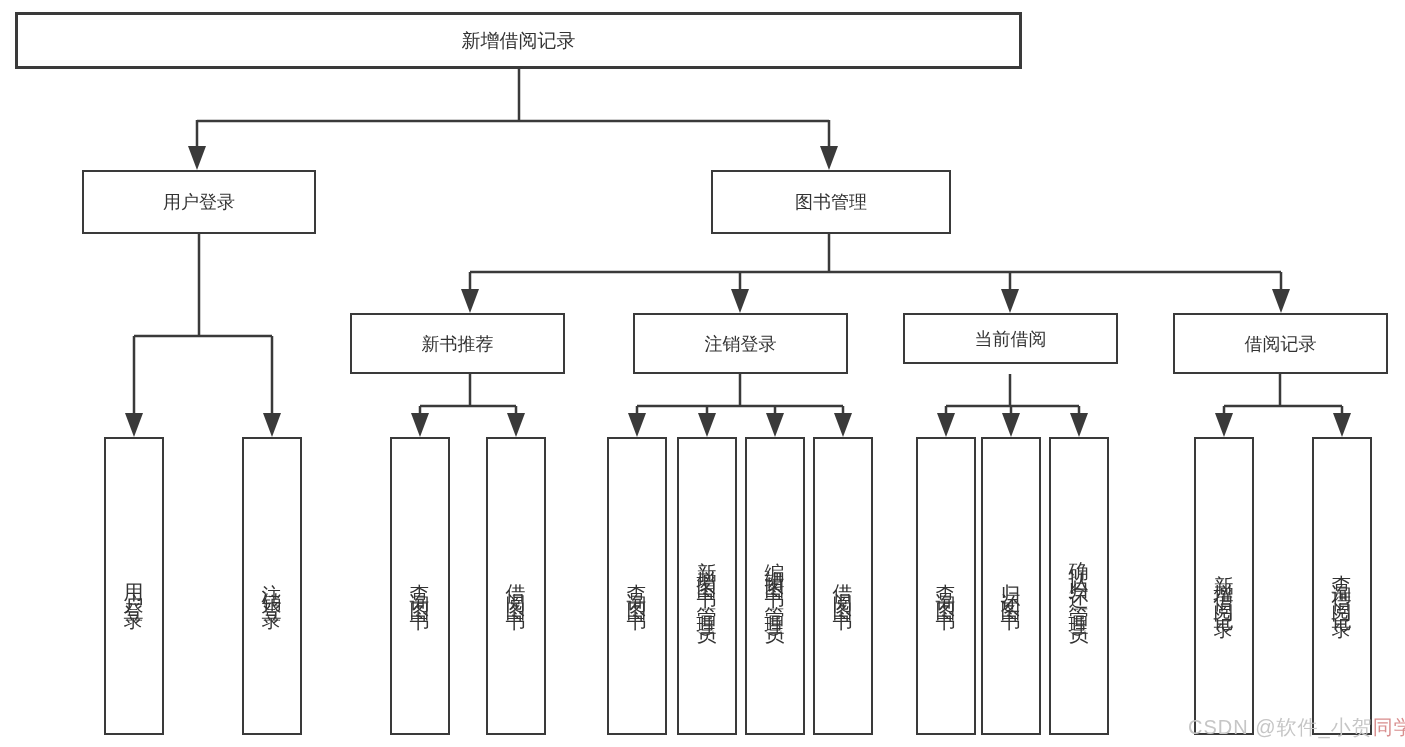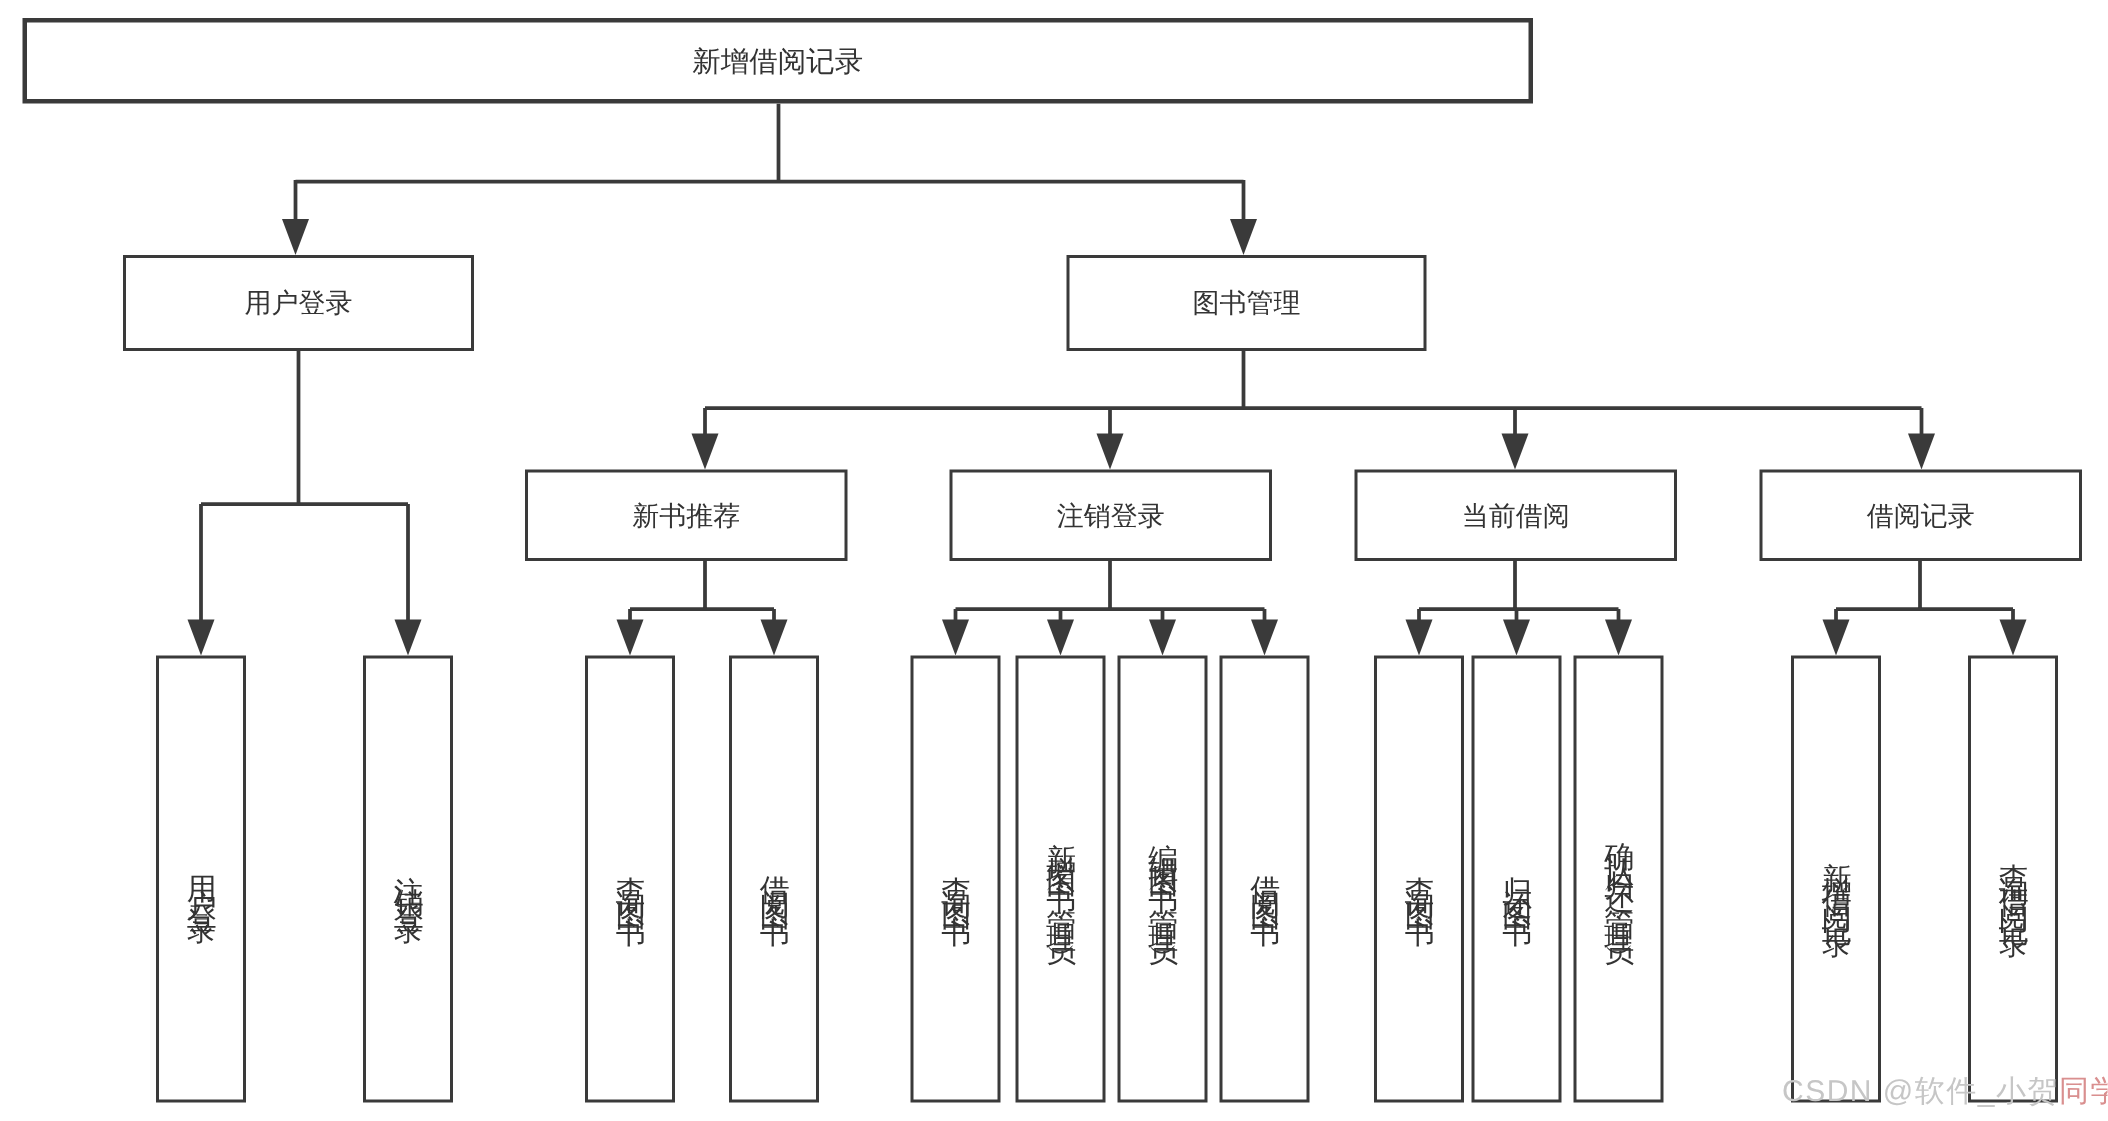--- a/index.html
+++ b/index.html
@@ -120,21 +120,21 @@
   <div class="box l2" style="left:711px; top:170px; width:240px; height:64px;">
     <span>图书管理</span>
   </div>
 
   <div class="box l3" style="left:350px; top:313px; width:215px; height:61px;">
     <span>新书推荐</span>
   </div>
   <div class="box l3" style="left:633px; top:313px; width:215px; height:61px;">
     <span>注销登录</span>
   </div>
-  <div class="box l3" style="left:903px; top:313px; width:215px; height:61px;">
+  <div class="box l3" style="left:903px; top:313px; width:215px; height:51px;">
     <span>当前借阅</span>
   </div>
   <div class="box l3" style="left:1173px; top:313px; width:215px; height:61px;">
     <span>借阅记录</span>
   </div>
 
   <div class="box leaf" style="left:104px; top:437px; width:60px; height:298px;">
     <span class="vtext">用户登录</span>
   </div>
   <div class="box leaf" style="left:242px; top:437px; width:60px; height:298px;">

